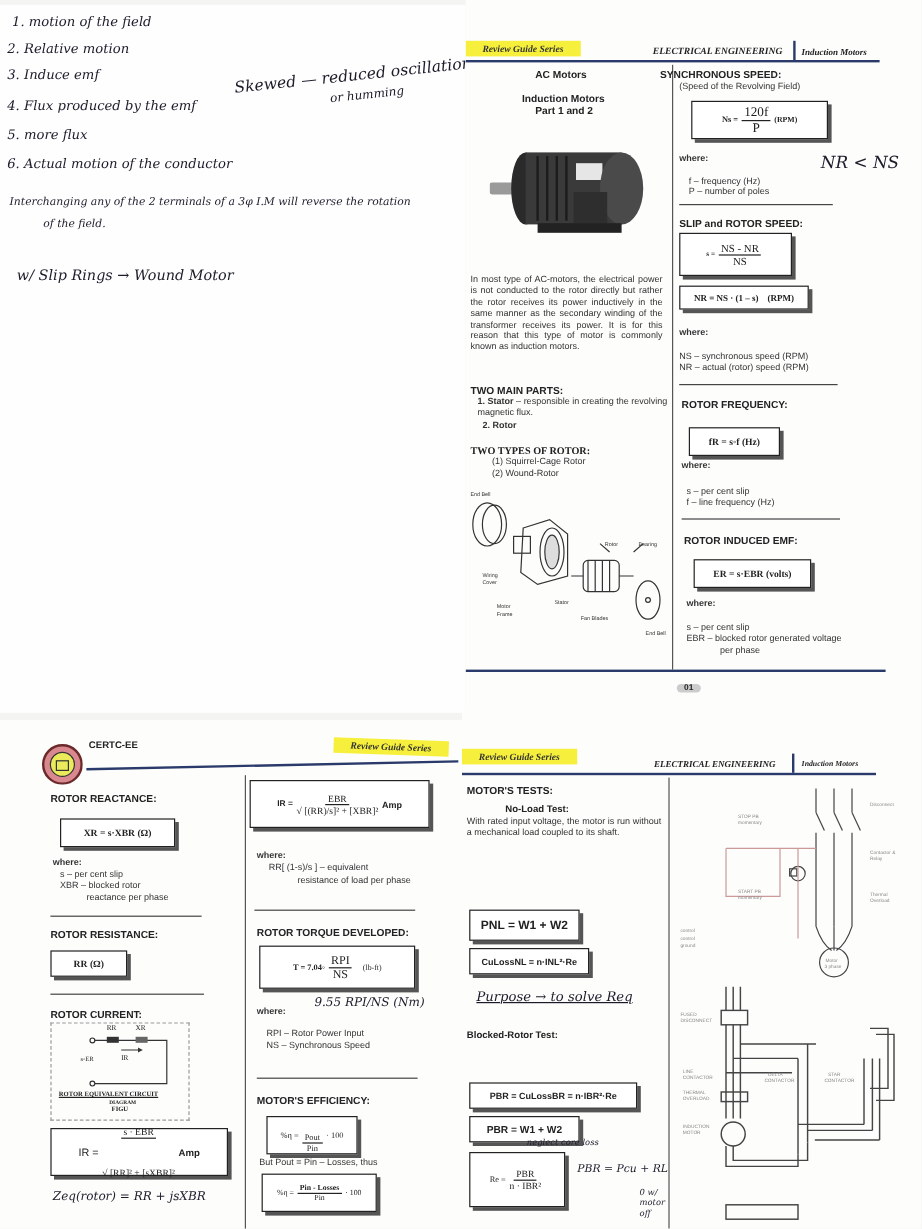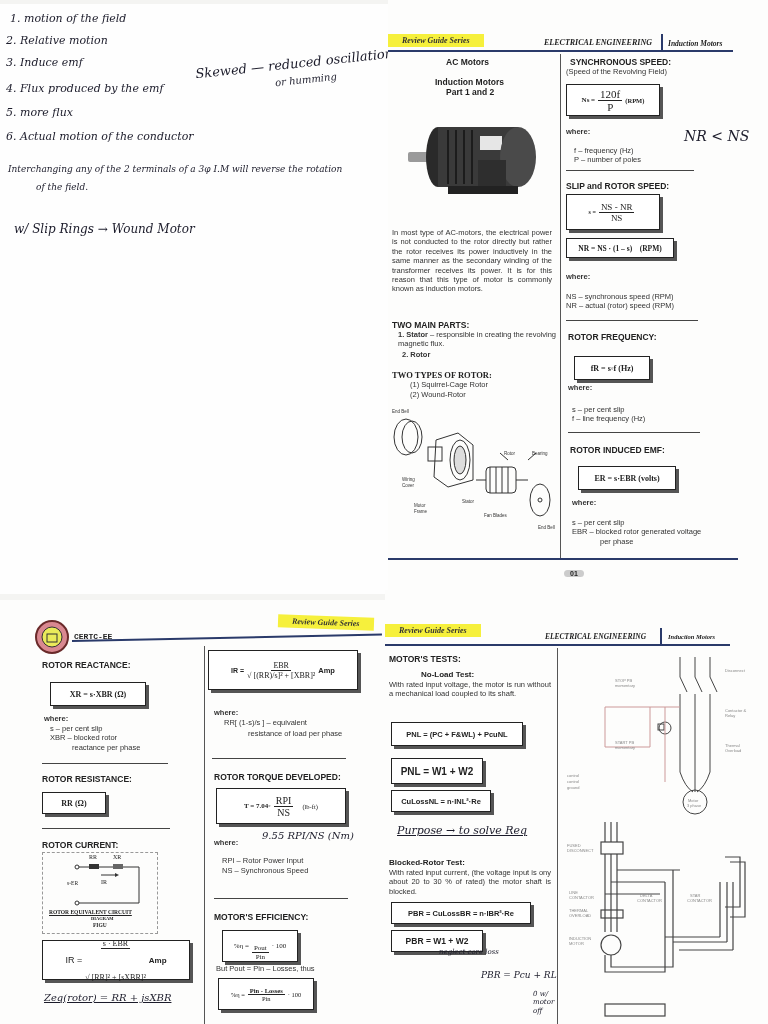--- a/index.html
+++ b/index.html
@@ -99,23 +99,23 @@
     <text x="26" y="108" font-size="4.5" fill="#333" font-family="Liberation Sans, sans-serif">Frame</text>
     <text x="74" y="98" font-size="4.5" fill="#333" font-family="Liberation Sans, sans-serif">Stator</text>
     <text x="116" y="50" font-size="4.5" fill="#333" font-family="Liberation Sans, sans-serif">Rotor</text>
     <text x="144" y="50" font-size="4.5" fill="#333" font-family="Liberation Sans, sans-serif">Bearing</text>
     <text x="96" y="112" font-size="4.5" fill="#333" font-family="Liberation Sans, sans-serif">Fan Blades</text>
     <text x="150" y="124" font-size="4.5" fill="#333" font-family="Liberation Sans, sans-serif">End Bell</text>
   </svg>
 
   <div class="vrule" style="left:172px;top:54px;height:504px;"></div>
 
-  <div class="h" style="left:182px;top:57px;">SYNCHRONOUS SPEED:</div>
+  <div class="h" style="left:162px;top:57px;">SYNCHRONOUS SPEED:</div>
   <div class="t" style="left:178px;top:67px;">(Speed of the Revolving Field)</div>
-  <div class="box" style="left:178px;top:84px;width:94px;height:32px;">
+  <div class="box" style="left:188px;top:84px;width:114px;height:32px;">
     <span style="font-size:7px;">Ns =</span>
     <span class="frac">
         <span class="num" style="font-size:11px;font-weight:normal;">120f</span>
         <span style="font-size:11px;font-weight:normal;">P</span>
       </span>
     <span style="font-size:6.5px;">(RPM)</span>
   </div>
   <div class="t" style="left:178px;top:127px;font-weight:bold;">where:</div>
   <div class="t" style="left:186px;top:146px;text-align:right;">f – frequency (Hz)</div>
   <div class="t" style="left:186px;top:155px;">P – number of poles</div>
@@ -177,21 +177,21 @@
 <div class="abs" style="left:534px;top:602px;width:20px;height:1px;background:#222;"></div>
 <div class="hand" style="left:533px;top:604px;font-size:9px;">XBR</div>
 <div class="hand" style="left:588px;top:594px;font-size:11px;">maximum Torque → stalling</div>
 
 <div id="p-bl" class="page">
   <svg class="abs" style="left:35px;top:20px;" width="34" height="34">
     <circle cx="17" cy="17" r="16" fill="#d98890" stroke="#6a2a2a" stroke-width="2"></circle>
     <circle cx="17" cy="17" r="10" fill="#eaea5a" stroke="#333"></circle>
     <rect x="12" y="14" width="10" height="8" fill="none" stroke="#333"></rect>
   </svg>
-  <div class="h" style="left:74px;top:32px;font-size:8px;font-family:Liberation Mono, monospace;">CERTC-EE</div>
+  <div class="h" style="left:74px;top:16px;font-size:8px;">CERTC-EE</div>
   <div class="abs" style="left:72px;top:40px;width:310px;height:2px;background:#2a3a6a;transform:rotate(-1.2deg);transform-origin:left;"></div>
   <div class="highlight" style="left:278px;top:16px;transform:rotate(2deg);">Review Guide Series</div>
 
   <div class="h" style="left:42px;top:60px;">ROTOR REACTANCE:</div>
   <div class="box" style="left:50px;top:82px;width:96px;height:24px;font-size:8px;">XR = s·XBR   (Ω)</div>
   <div class="t" style="left:44px;top:114px;font-weight:bold;">where:</div>
   <div class="t" style="left:50px;top:124px;">s – per cent slip</div>
   <div class="t" style="left:50px;top:133px;">XBR – blocked rotor</div>
   <div class="t" style="left:72px;top:143px;">reactance per phase</div>
   <div class="hr" style="left:42px;top:163px;width:126px;"></div>
@@ -220,21 +220,21 @@
     <div class="abs" style="left:50px;top:69px;font-size:5.5px;font-weight:bold;font-family:'Liberation Serif',serif;">FIGU</div>
   </div>
   <div class="box sans" style="left:42px;top:340px;width:148px;height:40px;font-weight:normal;">
     <span style="font-size:9px;">IR =</span>
     <span class="frac" style="font-family:'Liberation Serif',serif;gap:24px;">
         <span class="num" style="font-size:8px;">s · EBR</span>
         <span style="font-size:8px;">√ [RR]² + [sXBR]²</span>
       </span>
     <span style="font-size:8px;font-weight:bold;">Amp</span>
   </div>
-  <div class="hand" style="left:44px;top:392px;font-size:10px;text-decoration:underline;">Zeq(rotor) = RR + jsXBR</div>
+  <div class="hand" style="left:44px;top:392px;font-size:10px;">Zeq(rotor) = RR + jsXBR</div>
 
   <div class="vrule" style="left:204px;top:46px;height:380px;"></div>
 
   <div class="box sans" style="left:208px;top:50px;width:150px;height:40px;font-weight:normal;">
     <span style="font-size:7px;font-weight:bold;">IR =</span>
     <span class="frac" style="font-family:'Liberation Serif',serif;">
         <span class="num" style="font-size:8px;">EBR</span>
         <span style="font-size:8px;">√ [(RR)/s]² + [XBR]²</span>
       </span>
     <span style="font-size:7.5px;font-weight:bold;">Amp</span>
@@ -283,31 +283,36 @@
   <div class="highlight" style="left:0;top:34px;">Review Guide Series</div>
   <div class="abs ser-hdr" style="left:160px;top:42px;font-size:7.5px;">ELECTRICAL ENGINEERING</div>
   <div class="vrule" style="left:275px;top:38px;height:16px;background:#2a3a6a;width:2px;"></div>
   <div class="abs ser-hdr" style="left:283px;top:43px;font-size:6.5px;">Induction Motors</div>
   <div class="rule" style="left:0;top:54px;width:345px;"></div>
 
   <div class="h" style="left:4px;top:64px;">MOTOR'S TESTS:</div>
   <div class="h" style="left:4px;top:80px;font-size:8px;padding-left:32px;">No-Load Test:</div>
   <div class="t" style="left:4px;top:90px;width:162px;text-align:justify;">With rated input voltage, the motor is run without a mechanical load coupled to its shaft.</div>
 
-  <div class="box sans" style="left:6px;top:132px;width:132px;height:24px;font-size:7.5px;">PNL = (PC + F&amp;WL) + PcuNL</div>
   <div class="box sans" style="left:6px;top:168px;width:92px;height:26px;font-size:10px;">PNL = W1 + W2</div>
   <div class="box sans" style="left:6px;top:200px;width:100px;height:22px;font-size:7.5px;">CuLossNL = n·INL²·Re</div>
   <div class="hand" style="left:12px;top:234px;font-size:11px;text-decoration:underline;">Purpose → to solve Req</div>
 
   <div class="h" style="left:4px;top:268px;font-size:8px;">Blocked-Rotor Test:</div>
-  <div class="t" style="left:4px;top:278px;width:162px;text-align:justify;">With rated input current, (the voltage input is ony about 20 to 30 % of rated) the motor shaft is blocked.</div>
 
   <div class="box sans" style="left:6px;top:312px;width:140px;height:22px;font-size:7.5px;">PBR = CuLossBR = n·IBR²·Re</div>
   <div class="box sans" style="left:6px;top:340px;width:92px;height:22px;font-size:8.5px;">PBR = W1 + W2</div>
   <div class="hand" style="left:54px;top:358px;font-size:7px;">neglect core loss</div>
+  <div class="box" style="left:6px;top:370px;width:80px;height:46px;font-weight:normal;">
+    <span style="font-size:7px;">Re =</span>
+    <span class="frac">
+        <span class="num" style="font-size:8px;">PBR</span>
+        <span style="font-size:8px;">n · IBR²</span>
+      </span>
+  </div>
   <div class="hand" style="left:96px;top:380px;font-size:9px;">PBR = Pcu + RL</div>
   <div class="hand" style="left:148px;top:400px;font-size:7px;white-space:normal;width:24px;line-height:1.2;">0 w/ motor off</div>
 
   <div class="vrule" style="left:172px;top:58px;height:376px;"></div>
 
   <svg class="abs" style="left:180px;top:62px;" width="195" height="170">
     <g stroke="#444" fill="none" stroke-width="1">
       <line x1="115" y1="5" x2="115" y2="25"></line>
         <line x1="130" y1="5" x2="130" y2="25"></line>
         <line x1="145" y1="5" x2="145" y2="25"></line>

